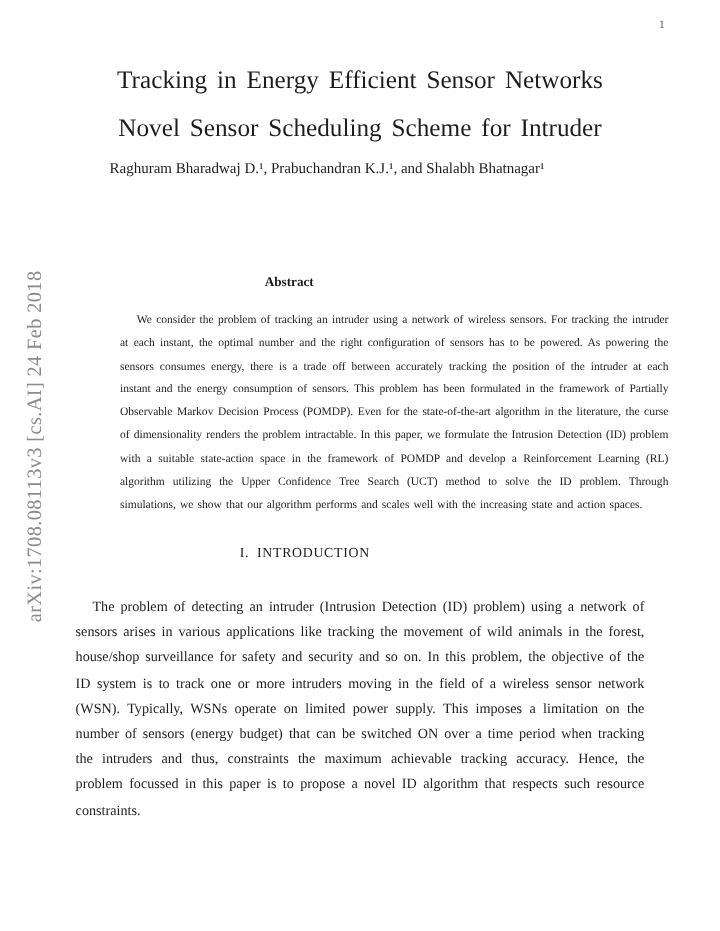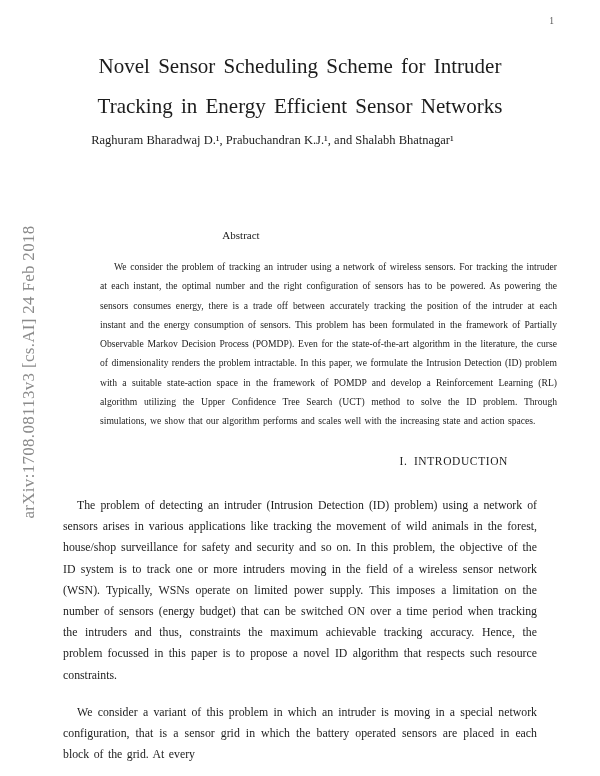--- a/index.html
+++ b/index.html
@@ -57,40 +57,40 @@
     font-size: 12.5px;
     color: #1c1c1c;
   }
   .abstract-heading {
     position: absolute;
     top: 229px;
     left: 0;
     width: 482px;
     text-align: center;
     font-size: 11px;
-    font-weight: normal;
+    font-weight: bold;
   }
   .abstract-text {
     position: absolute;
     top: 257px;
     left: 72px;
     width: 457px;
     font-size: 9.6px;
     line-height: 19.3px;
     text-align: justify;
     text-indent: 14px;
     word-spacing: 1px;
     margin-left: 28px;
   }
   .section-heading {
     position: absolute;
     top: 455px;
     left: 0;
     width: 508px;
-    text-align: right;
+    text-align: center;
     font-size: 11.5px;
     letter-spacing: 0.6px;
     word-spacing: 3px;
   }
   .body-text {
     position: absolute;
     top: 479px;
     left: 47px;
     width: 506px;
     font-size: 11.8px;
@@ -115,31 +115,30 @@
 </head>
 <body>
 
 <div class="page">
 
   <div class="page-number">1</div>
 
   <div class="arxiv-strip">arXiv:1708.08113v3 [cs.AI] 24 Feb 2018</div>
 
   <div class="title-block">
+    <div>Tracking in Energy Efficient Sensor Networks</div>
     <div>Novel Sensor Scheduling Scheme for Intruder</div>
-    <div>Tracking in Energy Efficient Sensor Networks</div>
   </div>
 
   <div class="authors-line">Raghuram Bharadwaj D.¹, Prabuchandran K.J.¹, and Shalabh Bhatnagar¹</div>
 
   <div class="abstract-heading">Abstract</div>
 
   <div class="abstract-text">We consider the problem of tracking an intruder using a network of wireless sensors. For tracking the intruder at each instant, the optimal number and the right configuration of sensors has to be powered. As powering the sensors consumes energy, there is a trade off between accurately tracking the position of the intruder at each instant and the energy consumption of sensors. This problem has been formulated in the framework of Partially Observable Markov Decision Process (POMDP). Even for the state-of-the-art algorithm in the literature, the curse of dimensionality renders the problem intractable. In this paper, we formulate the Intrusion Detection (ID) problem with a suitable state-action space in the framework of POMDP and develop a Reinforcement Learning (RL) algorithm utilizing the Upper Confidence Tree Search (UCT) method to solve the ID problem. Through simulations, we show that our algorithm performs and scales well with the increasing state and action spaces.</div>
 
   <div class="section-heading">I. INTRODUCTION</div>
 
   <div class="body-text">
     <p>The problem of detecting an intruder (Intrusion Detection (ID) problem) using a network of sensors arises in various applications like tracking the movement of wild animals in the forest, house/shop surveillance for safety and security and so on. In this problem, the objective of the ID system is to track one or more intruders moving in the field of a wireless sensor network (WSN). Typically, WSNs operate on limited power supply. This imposes a limitation on the number of sensors (energy budget) that can be switched ON over a time period when tracking the intruders and thus, constraints the maximum achievable tracking accuracy. Hence, the problem focussed in this paper is to propose a novel ID algorithm that respects such resource constraints.</p>
-    <p>We consider a variant of this problem in which an intruder is moving in a special network configuration, that is a sensor grid in which the battery operated sensors are placed in each block of the grid. At every</p>
   </div>
 
 
 </div>
 
 </body></html>

